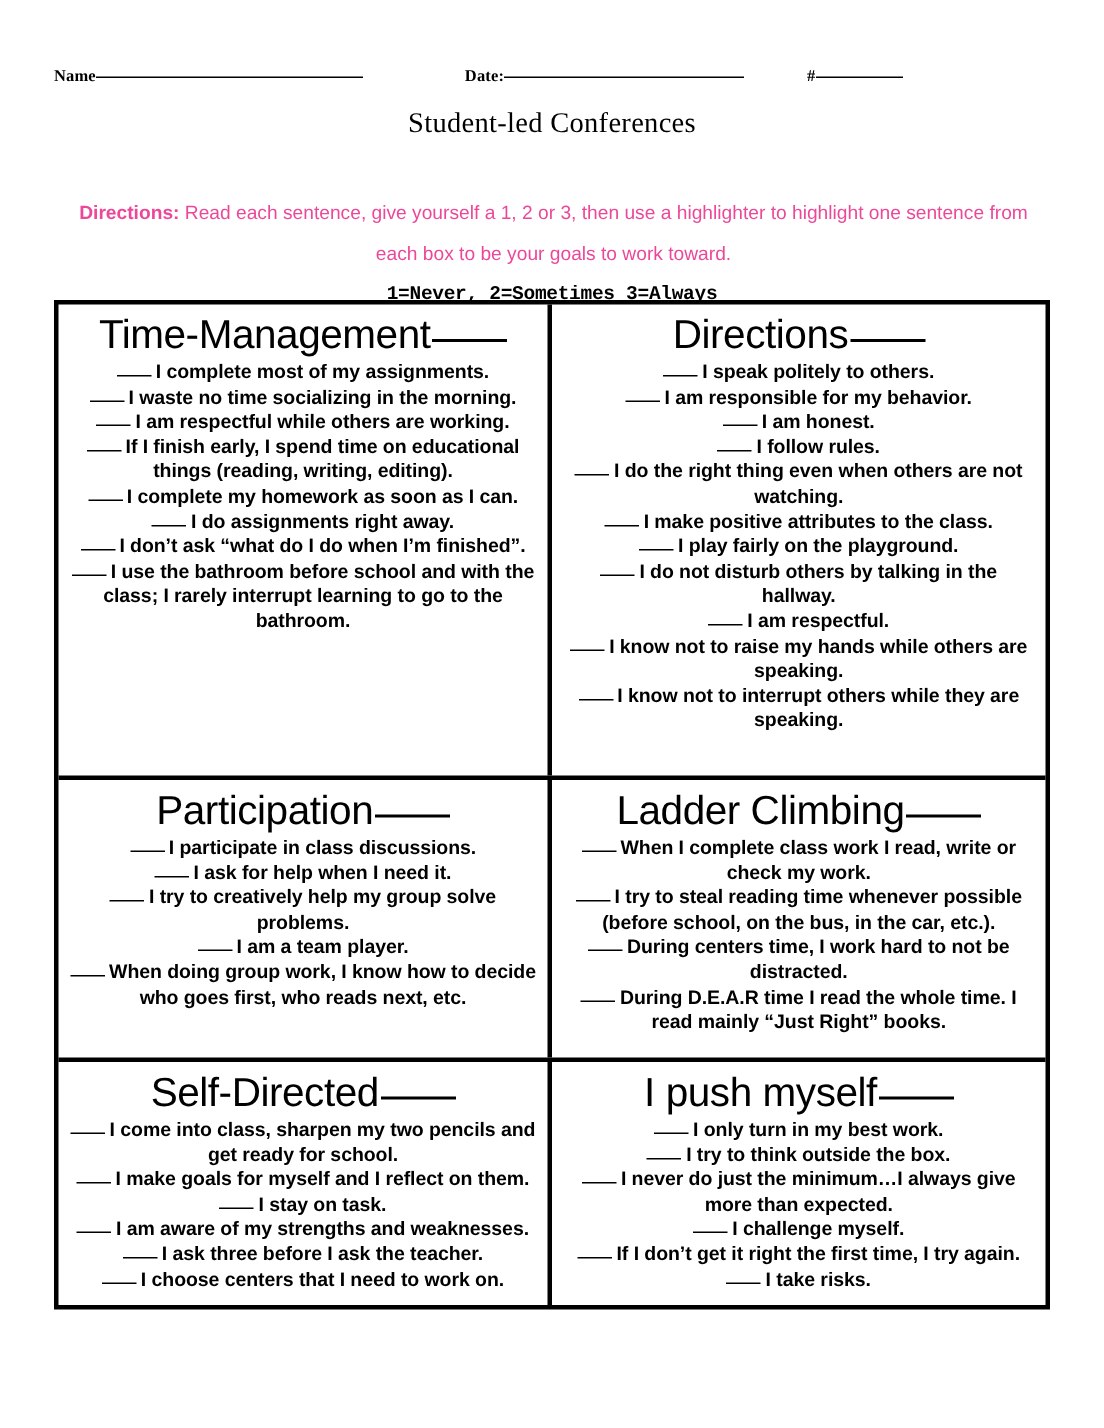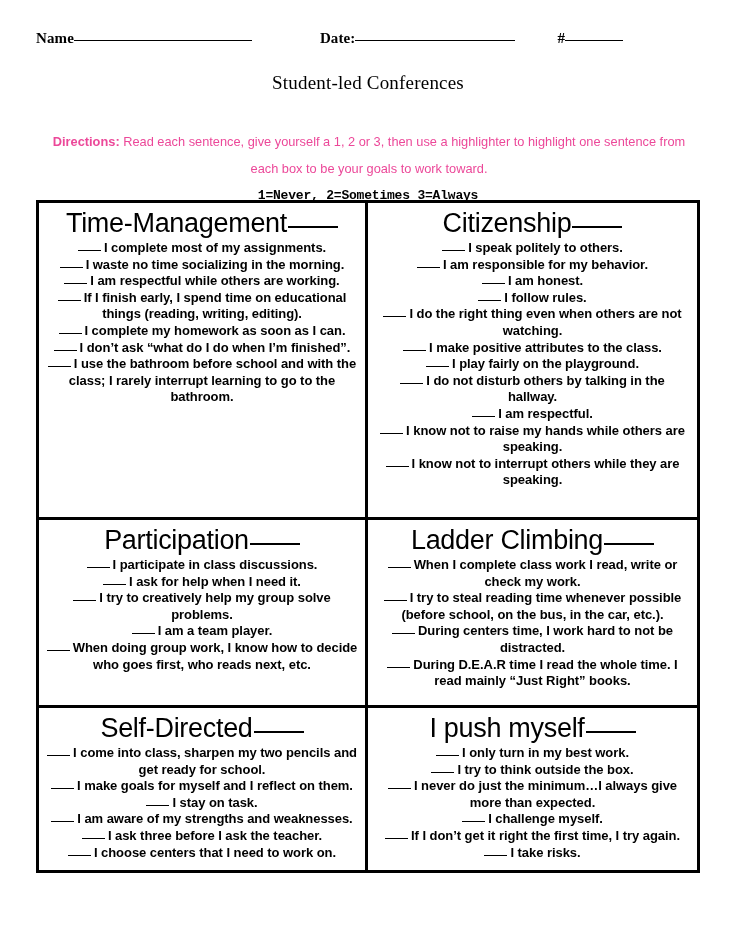--- a/index.html
+++ b/index.html
@@ -13,26 +13,26 @@
     height: 952px;
     position: relative;
     font-family: "Liberation Sans", sans-serif;
     color: #000000;
     overflow: hidden;
   }
 
   
   .namebar {
     position: absolute;
-    top: 30px;
+    top: 41px;
     left: 36px;
     right: 30px;
     height: 22px;
     font-family: "Liberation Serif", serif;
-    font-size: 15px;
+    font-size: 11px;
     font-weight: 700;
     letter-spacing: .1px;
     white-space: nowrap;
   }
   .namebar .fld { display: inline-block; }
   .namebar .lbl { display: inline; }
   .namebar .rule {
     display: inline-block;
     border-bottom: 1.6px solid #000;
     vertical-align: 2px;
@@ -176,26 +176,27 @@
 
   <div class="grid-row row-1">
     <div class="cell">
       <div class="cell-heading"><span>Time-Management</span><span class="hblank"></span></div>
       <ul class="cell-list">
         <li><span class="blank"></span><span>I complete most of my assignments.</span></li>
         <li><span class="blank"></span><span>I waste no time socializing in the morning.</span></li>
         <li><span class="blank"></span><span>I am respectful while others are working.</span></li>
         <li><span class="blank"></span><span>If I finish early, I spend time on educational things (reading, writing, editing).</span></li>
         <li><span class="blank"></span><span>I complete my homework as soon as I can.</span></li>
+        <li><span class="blank"></span><span>I do assignments right away.</span></li>
         <li><span class="blank"></span><span>I don’t ask “what do I do when I’m finished”.</span></li>
         <li><span class="blank"></span><span>I use the bathroom before school and with the class; I rarely interrupt learning to go to the bathroom.</span></li>
       </ul>
     </div>
     <div class="cell">
-      <div class="cell-heading"><span>Citizenship</span><span class="hblank"></span></div>
+      <div class="cell-heading"><span>Directions</span><span class="hblank"></span></div>
       <ul class="cell-list">
         <li><span class="blank"></span><span>I speak politely to others.</span></li>
         <li><span class="blank"></span><span>I am responsible for my behavior.</span></li>
         <li><span class="blank"></span><span>I am honest.</span></li>
         <li><span class="blank"></span><span>I follow rules.</span></li>
         <li><span class="blank"></span><span>I do the right thing even when others are not watching.</span></li>
         <li><span class="blank"></span><span>I make positive attributes to the class.</span></li>
         <li><span class="blank"></span><span>I play fairly on the playground.</span></li>
         <li><span class="blank"></span><span>I do not disturb others by talking in the hallway.</span></li>
         <li><span class="blank"></span><span>I am respectful.</span></li>

